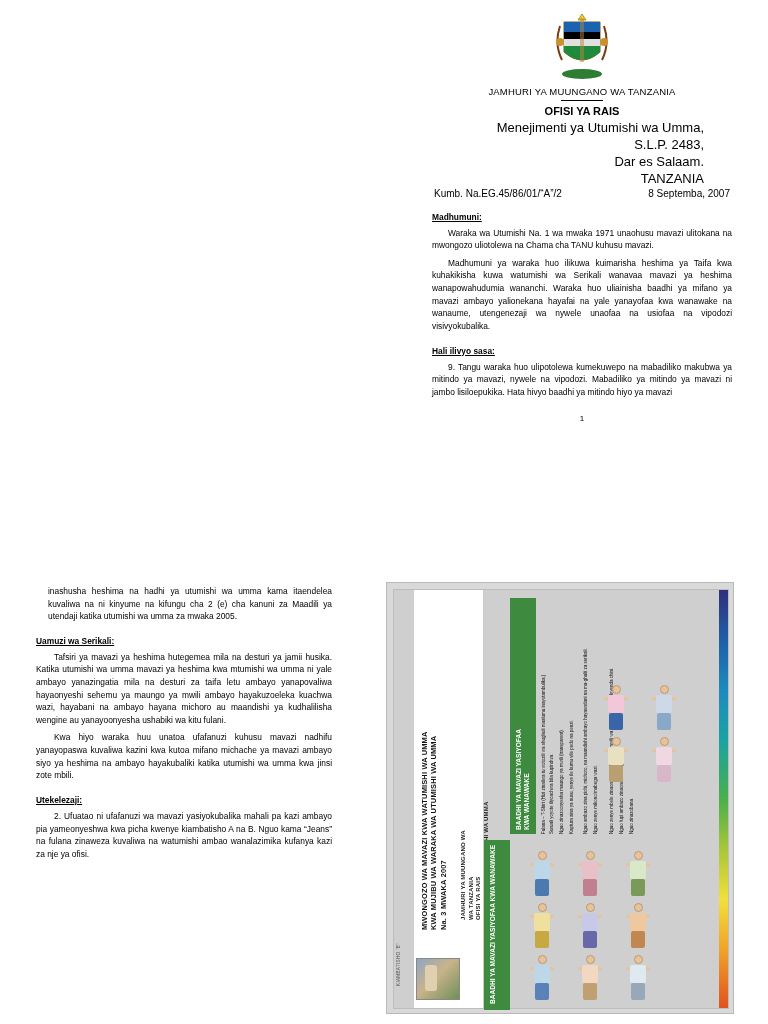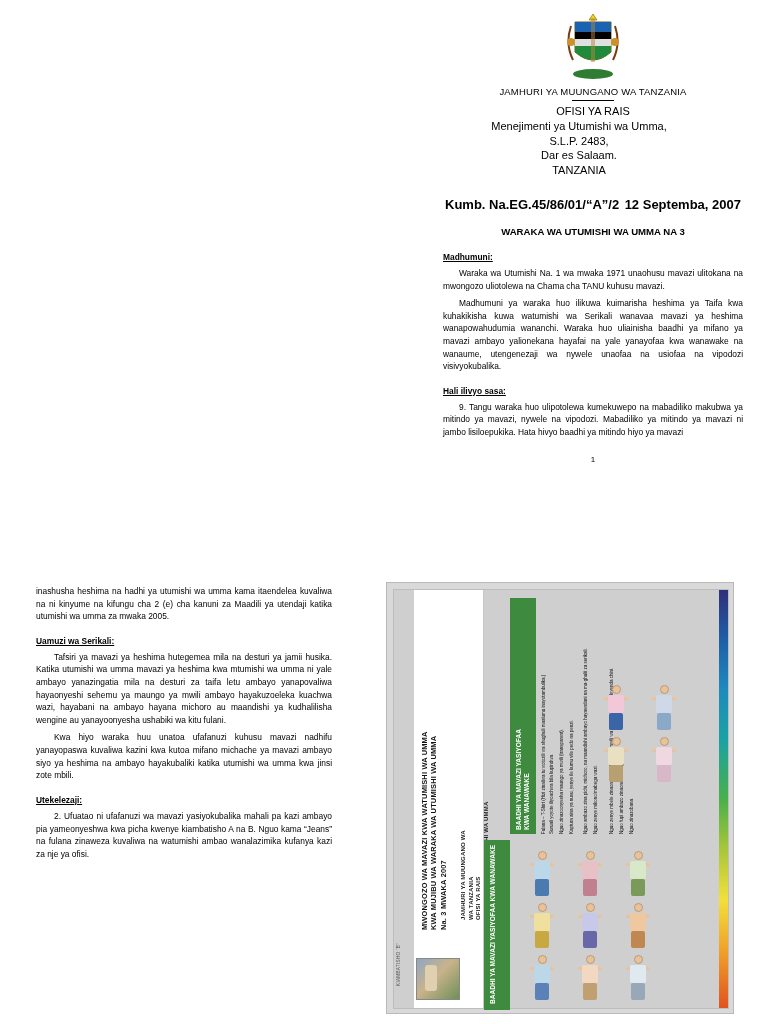--- a/index.html
+++ b/index.html
@@ -10,21 +10,21 @@
     background: #ffffff;
     font-family: "Liberation Sans", sans-serif;
     color: #000000;
     position: relative;
     overflow: hidden;
   }
 
   
   .page-top {
     position: absolute;
-    left: 11px; top: 0;
+    left: 0; top: 0;
     width: 637px; height: 540px;
   }
   .doc-col {
     position: absolute;
     left: 432px; top: 12px;
     width: 300px;
   }
   .crest {
     width: 56px; height: 70px;
     margin: 0 auto 4px auto;
@@ -35,37 +35,36 @@
     letter-spacing: .2px;
     text-align: center;
   }
   .hr-short {
     width: 42px; height: 1px;
     background: #000;
     margin: 3px auto 4px auto;
   }
   .office {
     font-size: 11px;
-    font-weight: normal;
+    font-weight: bold;
     text-align: center;
     margin-bottom: 2px;
   }
   .addr {
-    font-size: 11px;
-    text-align: center;
+    font-size: 13px;
+    text-align: right;
     line-height: 1.32;
     padding-right: 28px;
   }
   .refrow {
     display: flex;
     justify-content: space-between;
-    font-size: 13px;
-    margin-top: 20px;
+    font-size: 10px;
+    margin-top: 0;
     padding: 0 2px 0 2px;
-    font-weight: bold;
   }
   .title {
     text-align: center;
     font-weight: bold;
     font-size: 9.6px;
     line-height: 1.45;
     margin-top: 13px;
   }
   .sec-head {
     font-weight: bold;
@@ -91,21 +90,21 @@
     position: absolute;
     left: 0; top: 568px;
     width: 768px; height: 456px;
   }
   .text-col {
     position: absolute;
     left: 36px; top: 12px;
     width: 296px;
   }
   .text-col .para { text-indent: 18px; }
-  .text-col .para.noind { text-indent: 0; }
+  .text-col .para.noind { text-indent: 0; margin-left: 12px; }
 
   
   .poster {
     position: absolute;
     left: 386px; top: 14px;
     width: 348px; height: 432px;
     background: #d9d9d9;
     border: 1px solid #b9b9b9;
     overflow: hidden;
   }
@@ -302,25 +301,24 @@
 
     <div class="addr">
       <div>Menejimenti ya Utumishi wa Umma,</div>
       <div>S.L.P. 2483,</div>
       <div>Dar es Salaam.</div>
       <div>TANZANIA</div>
     </div>
 
     <div class="refrow">
       <span>Kumb. Na.EG.45/86/01/“A”/2</span>
-      <span>12 Septemba, 2007</span>
+      <span>8 Septemba, 2007</span>
     </div>
 
     <div class="title">
-      <div>WARAKA WA UTUMISHI WA UMMA NA 3</div>
     </div>
 
     <div class="sec-head">Madhumuni:</div>
     <div class="para">Waraka wa Utumishi Na. 1 wa mwaka 1971 unaohusu mavazi ulitokana na mwongozo uliotolewa na Chama cha TANU  kuhusu mavazi.</div>
     <div class="para">Madhumuni ya waraka huo ilikuwa kuimarisha heshima ya Taifa kwa kuhakikisha kuwa watumishi wa Serikali wanavaa mavazi ya heshima wanapowahudumia wananchi. Waraka huo uliainisha baadhi ya mifano ya mavazi ambayo yalionekana hayafai na yale yanayofaa kwa wanawake na wanaume, utengenezaji wa nywele  unaofaa na usiofaa na vipodozi visivyokubalika.</div>
 
     <div class="sec-head">Hali ilivyo sasa:</div>
     <div class="para">9.  Tangu waraka huo ulipotolewa kumekuwepo na mabadiliko makubwa ya mitindo ya mavazi, nywele na vipodozi.   Mabadiliko ya mitindo ya mavazi ni jambo lisiloepukika.  Hata hivyo baadhi ya  mitindo hiyo ya mavazi</div>
 
     <div class="pg-num">1</div>

